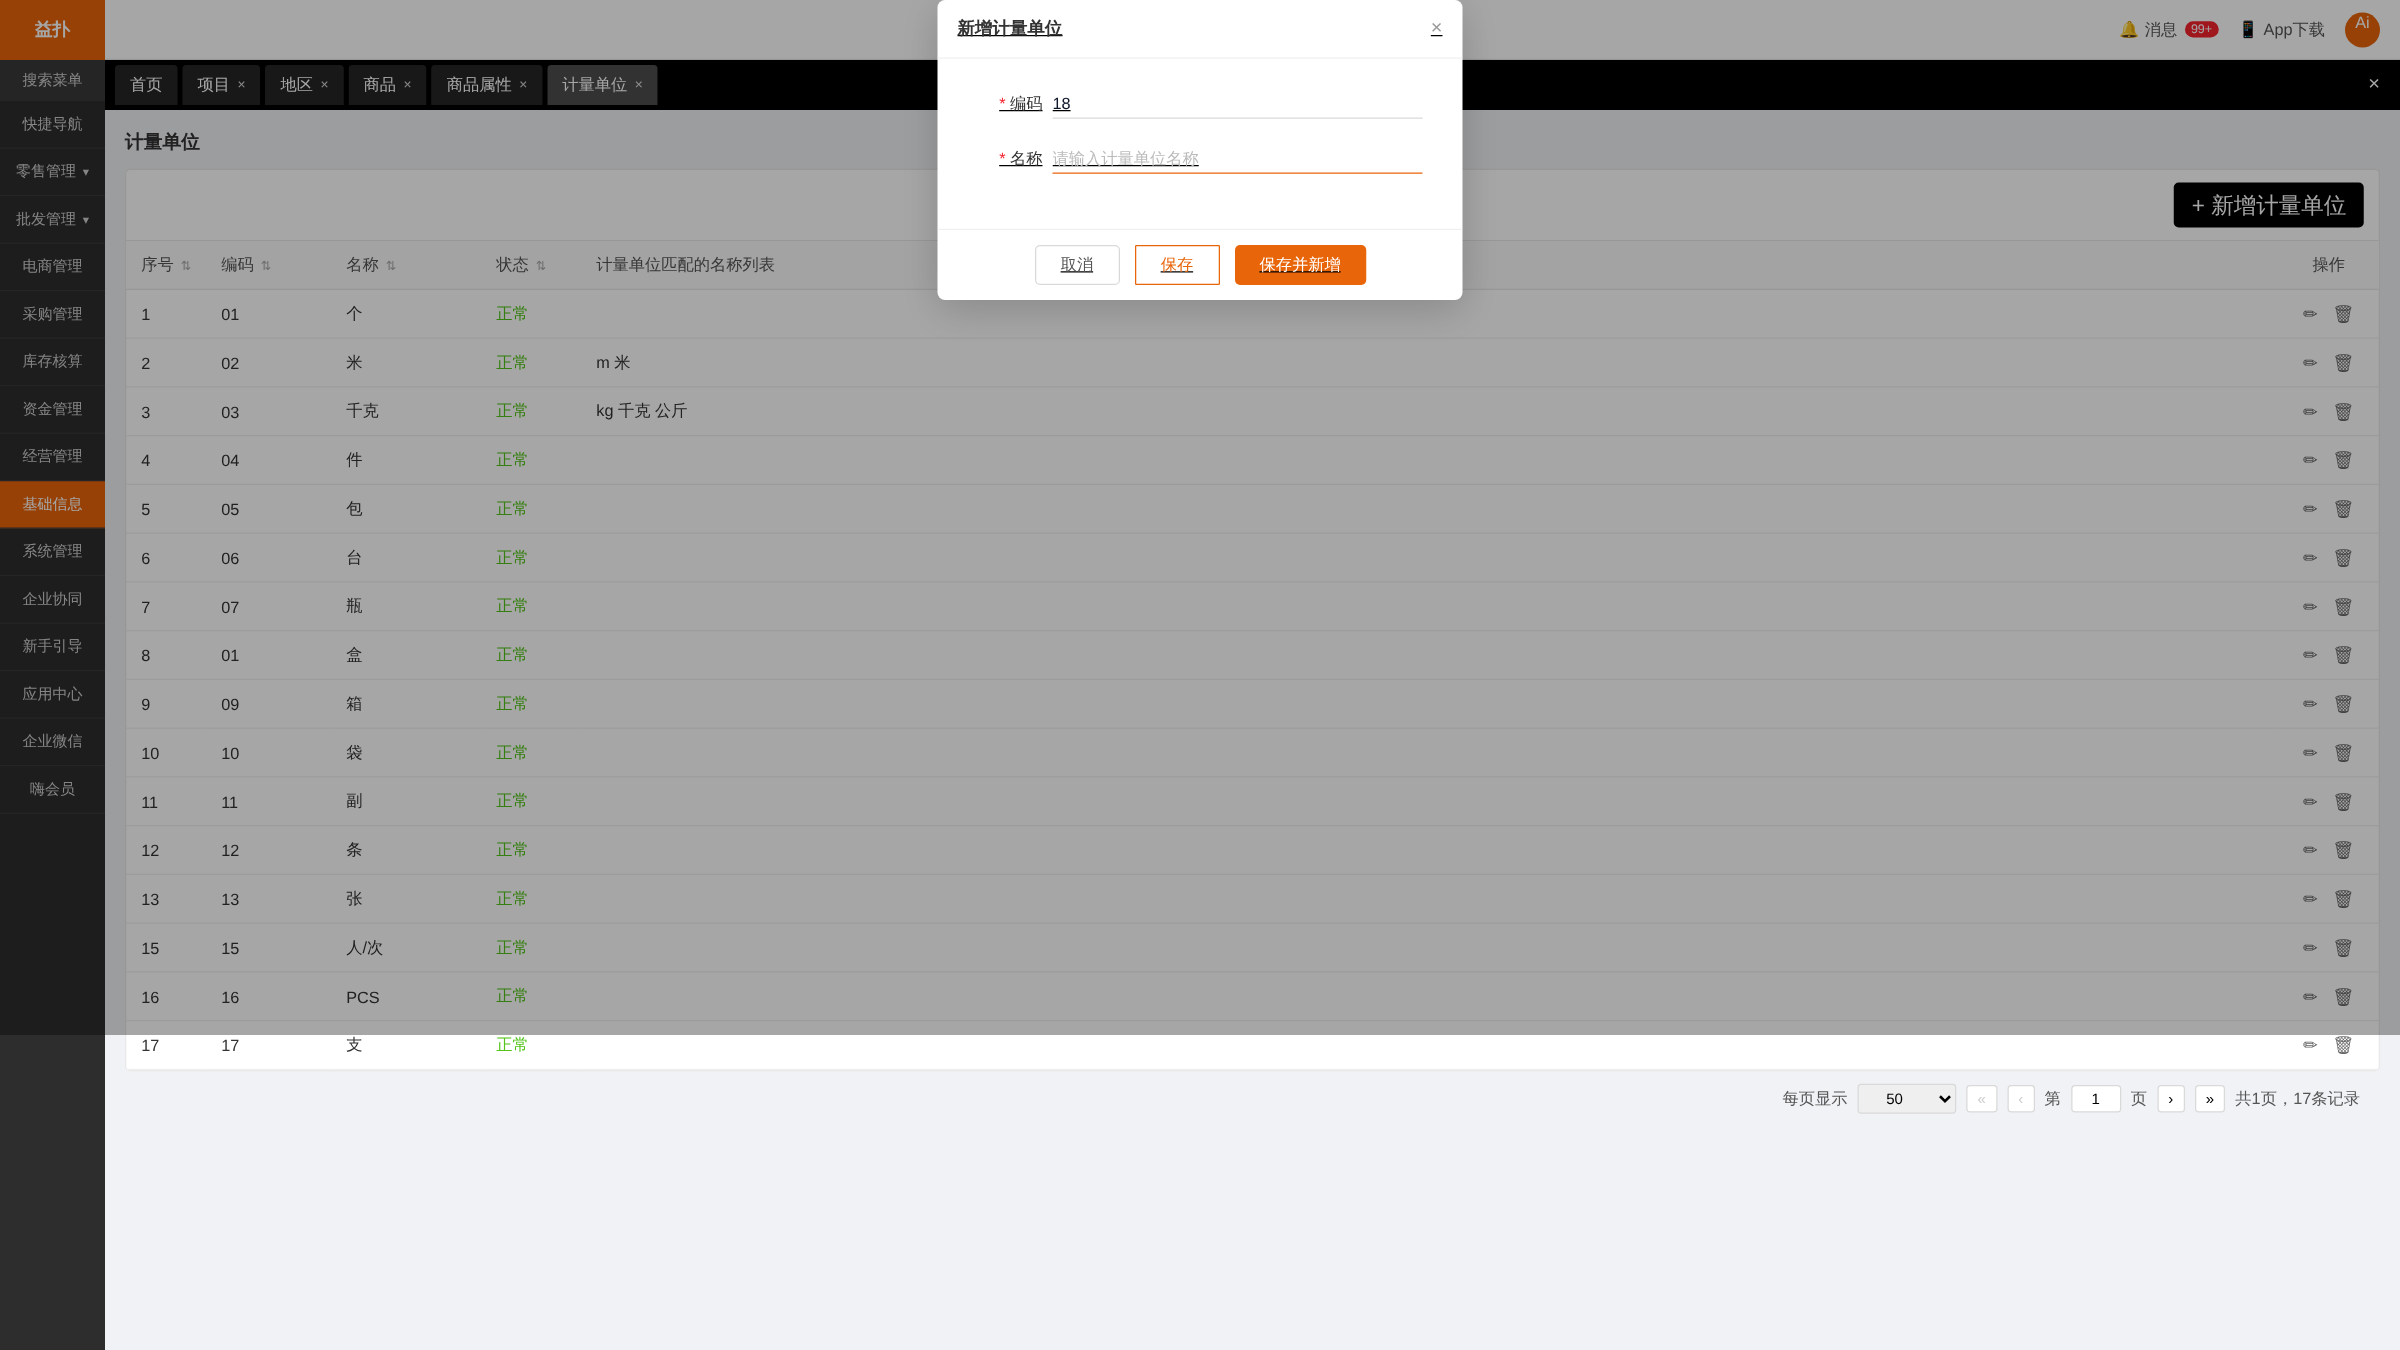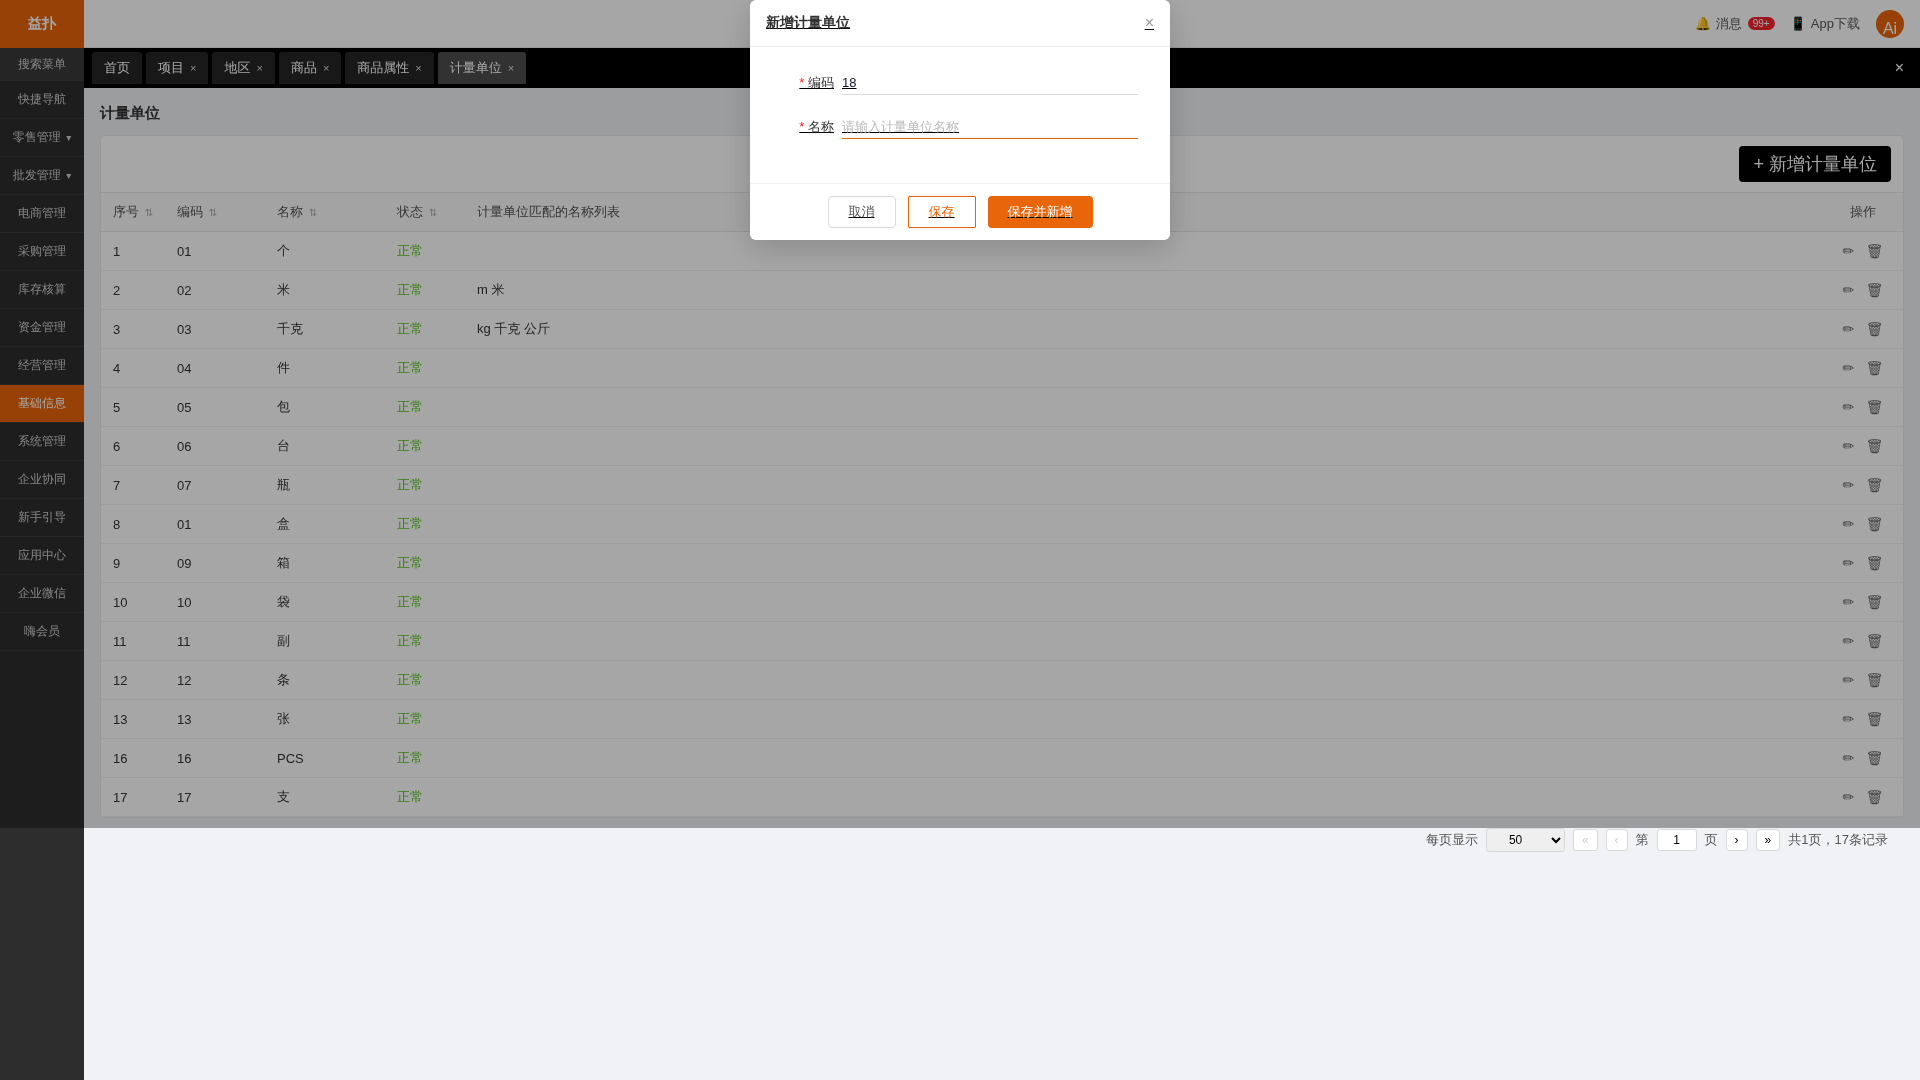--- a/index.html
+++ b/index.html
@@ -85,24 +85,24 @@
       font-size: 10px;
       padding: 1px 5px;
       margin-left: 2px;
     }
     .avatar-circle {
       width: 28px;
       height: 28px;
       border-radius: 50%;
       background: #e8650a;
       display: flex;
-      align-items: flex-end;
+      align-items: flex-start;
       justify-content: center;
       color: white;
-      font-size: 16px;
+      font-size: 13px;
     }
 
     
     .tab-bar {
       height: 40px;
       background: #000000;
       display: flex;
       align-items: center;
       padding: 0 8px;
       gap: 4px;
@@ -630,20 +630,31 @@
       <td>13</td>
       <td>张</td>
       <td class="status-normal">正常</td>
       <td></td>
       <td style="text-align:center;">
         <button class="action-btn">✏</button>
         <button class="action-btn">🗑</button>
       </td>
     </tr>
             <tr>
+      <td>15</td>
+      <td>15</td>
+      <td>人/次</td>
+      <td class="status-normal">正常</td>
+      <td></td>
+      <td style="text-align:center;">
+        <button class="action-btn">✏</button>
+        <button class="action-btn">🗑</button>
+      </td>
+    </tr>
+            <tr>
       <td>16</td>
       <td>16</td>
       <td>PCS</td>
       <td class="status-normal">正常</td>
       <td></td>
       <td style="text-align:center;">
         <button class="action-btn">✏</button>
         <button class="action-btn">🗑</button>
       </td>
     </tr>

